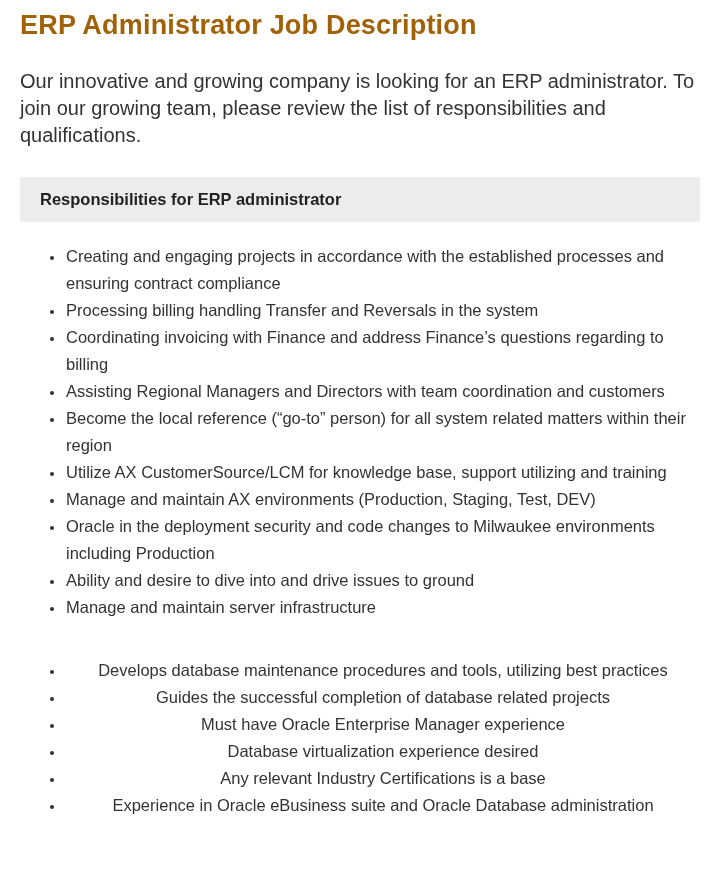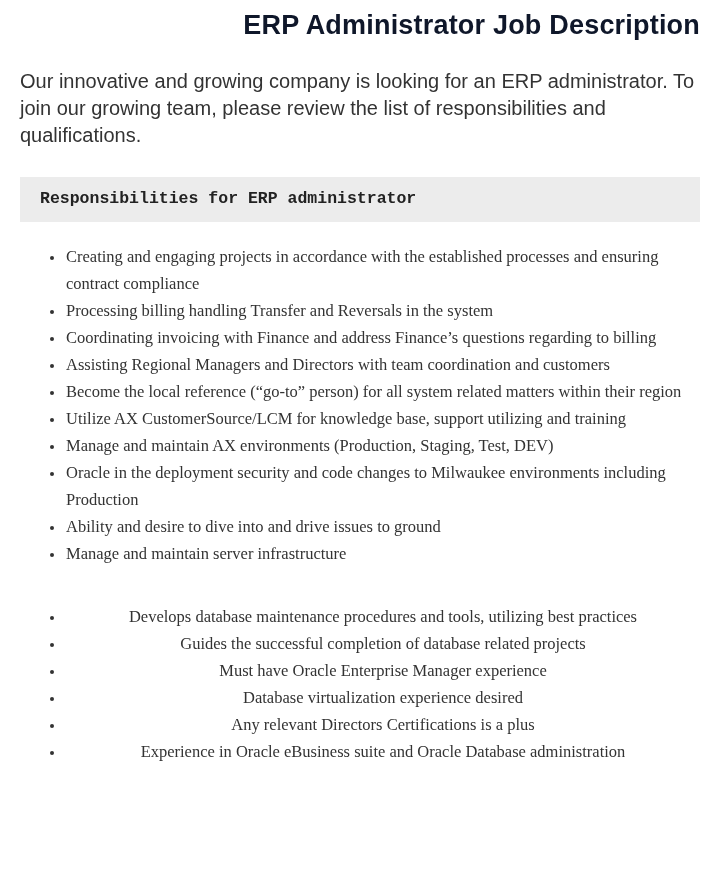--- a/index.html
+++ b/index.html
@@ -13,48 +13,46 @@
     font-family: "Liberation Sans", sans-serif;
     color: #333333;
     -webkit-font-smoothing: antialiased;
   }
   .doc {
     padding: 4px 20px 20px 20px;
     box-sizing: border-box;
   }
   .doc-title {
     margin: 4px 0 26px 0;
-    text-align: right;
+    text-align: left;
     font-size: 27px;
     line-height: 34px;
     font-weight: 700;
-    color: #0f172a;
+    color: #a16207;
     letter-spacing: 0.2px;
   }
   .intro {
     margin: 0 0 28px 0;
     font-size: 20px;
     line-height: 27px;
     color: #333333;
   }
   .section-bar {
     background: var(--section-heading-bg, #ececec);
     padding: 12px 20px 13px 20px;
     margin: 0 0 21px 0;
     font-size: 16.5px;
     line-height: 20px;
     font-weight: 700;
     color: #222222;
-    font-family: Liberation Mono, monospace;
   }
   ul.bullet-list {
     margin: 0 0 36px 0;
     padding: 0 0 0 45px;
     list-style: disc outside;
-    font-family: Liberation Serif, serif;
   }
   ul.bullet-list li {
     font-size: 16.5px;
     line-height: 27px;
     color: #333333;
     padding-left: 1px;
   }
   ul.bullet-list li::marker {
     color: #333333;
     font-size: 14px;
@@ -89,17 +87,17 @@
     <li>Ability and desire to dive into and drive issues to ground</li>
     <li>Manage and maintain server infrastructure</li>
   </ul>
 
 
   <ul class="bullet-list last">
     <li>Develops database maintenance procedures and tools, utilizing best practices</li>
     <li>Guides the successful completion of database related projects</li>
     <li>Must have Oracle Enterprise Manager experience</li>
     <li>Database virtualization experience desired</li>
-    <li>Any relevant Directors Certifications is a plus</li>
+    <li>Any relevant Industry Certifications is a base</li>
     <li>Experience in Oracle eBusiness suite and Oracle Database administration</li>
   </ul>
 
 </div>
 
 </body></html>

